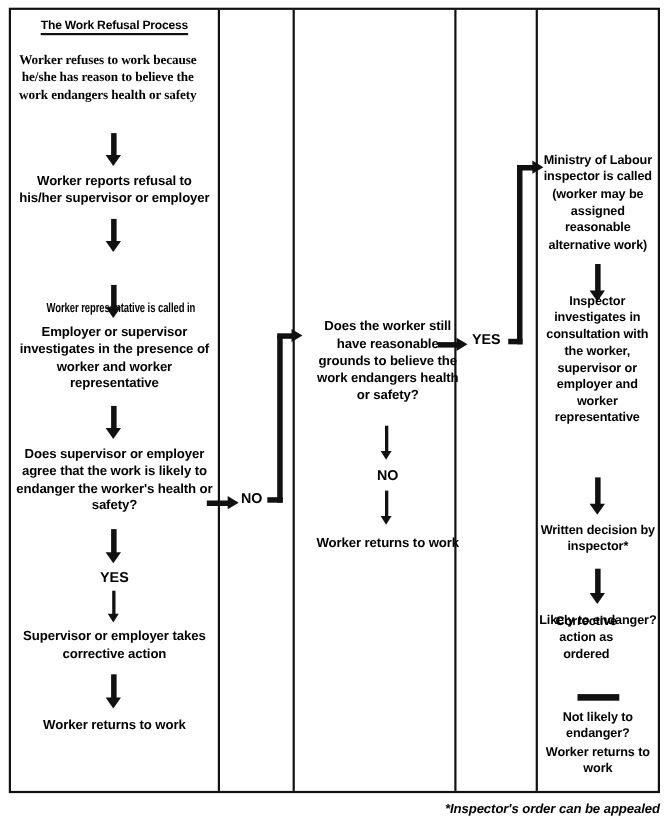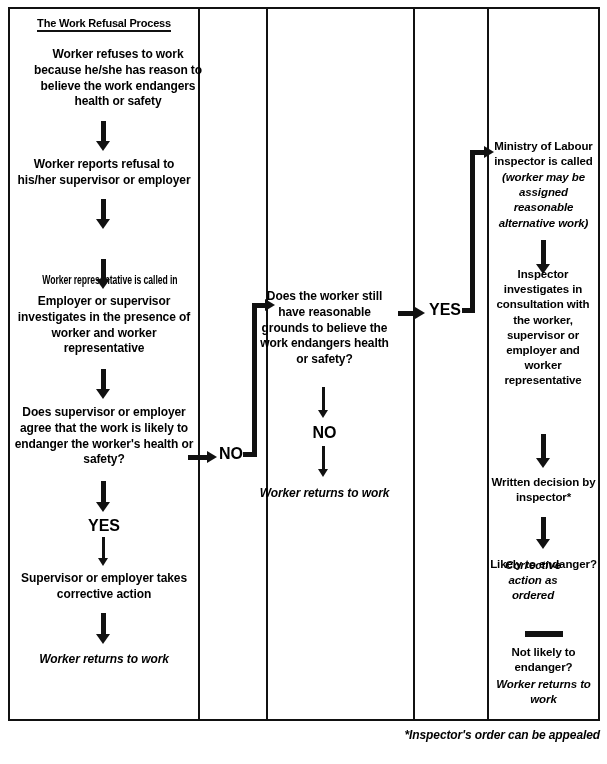--- a/index.html
+++ b/index.html
@@ -44,34 +44,34 @@
   #vdiv4 { left: 477px; }
 
   
   .col {
     position: absolute;
     top: 0;
     bottom: 0;
     box-sizing: border-box;
   }
   #col1 { left: 0px;   width: 188px; }
-  #col3 { left: 242px; width: 145px; }
+  #col3 { left: 270px; width: 145px; }
   #col5 { left: 479px; width: 109px; }
 
   
   .node {
     position: absolute;
     text-align: center;
     line-height: 1.32;
     font-size: 12px;
     letter-spacing: -0.1px;
     font-weight: 600;
   }
   .node.sm { font-size: 11.5px; }
-  .node.ital { font-style: italic; }
+  .node.ital { }
 
   #title {
     position: absolute;
     left: 8px;
     top: 8px;
     width: 172px;
     text-align: center;
     font-size: 11px;
     font-weight: bold;
     letter-spacing: -0.2px;
@@ -134,21 +134,21 @@
 
   
   .elbow-seg {
     position: absolute;
     background: #111;
   }
 
   
   .branch-label {
     position: absolute;
-    font-size: 16px;
+    font-size: 13px;
     font-weight: bold;
     letter-spacing: 0px;
   }
 
   
   .bar {
     position: absolute;
     height: 6px;
     background: #111;
   }
@@ -183,21 +183,21 @@
 
     <div class="vdiv" id="vdiv1"></div>
     <div class="vdiv" id="vdiv2"></div>
     <div class="vdiv" id="vdiv3"></div>
     <div class="vdiv" id="vdiv4"></div>
 
     <div class="col" id="col1">
 
       <div id="title"><span class="u">The Work Refusal Process</span></div>
 
-      <div class="node" style="left:20px; top:38px; width:176px;">Worker refuses to work because he/she has reason to believe the work endangers health or safety</div>
+      <div class="node" style="left:0; top:38px; width:176px;font-family:Liberation Serif, serif;">Worker refuses to work because he/she has reason to believe the work endangers health or safety</div>
 
       <div class="arrow-down" style="left:86px; top:112px; height:30px;">
         <div class="shaft" style="height:21px;"></div>
         <div class="head" style="top:20px;"></div>
       </div>
 
       <div class="node" style="left:6px; top:148px; width:176px;">Worker reports refusal to his/her supervisor or employer</div>
 
       <div class="arrow-down" style="left:86px; top:190px; height:30px;">
         <div class="shaft" style="height:21px;"></div>

